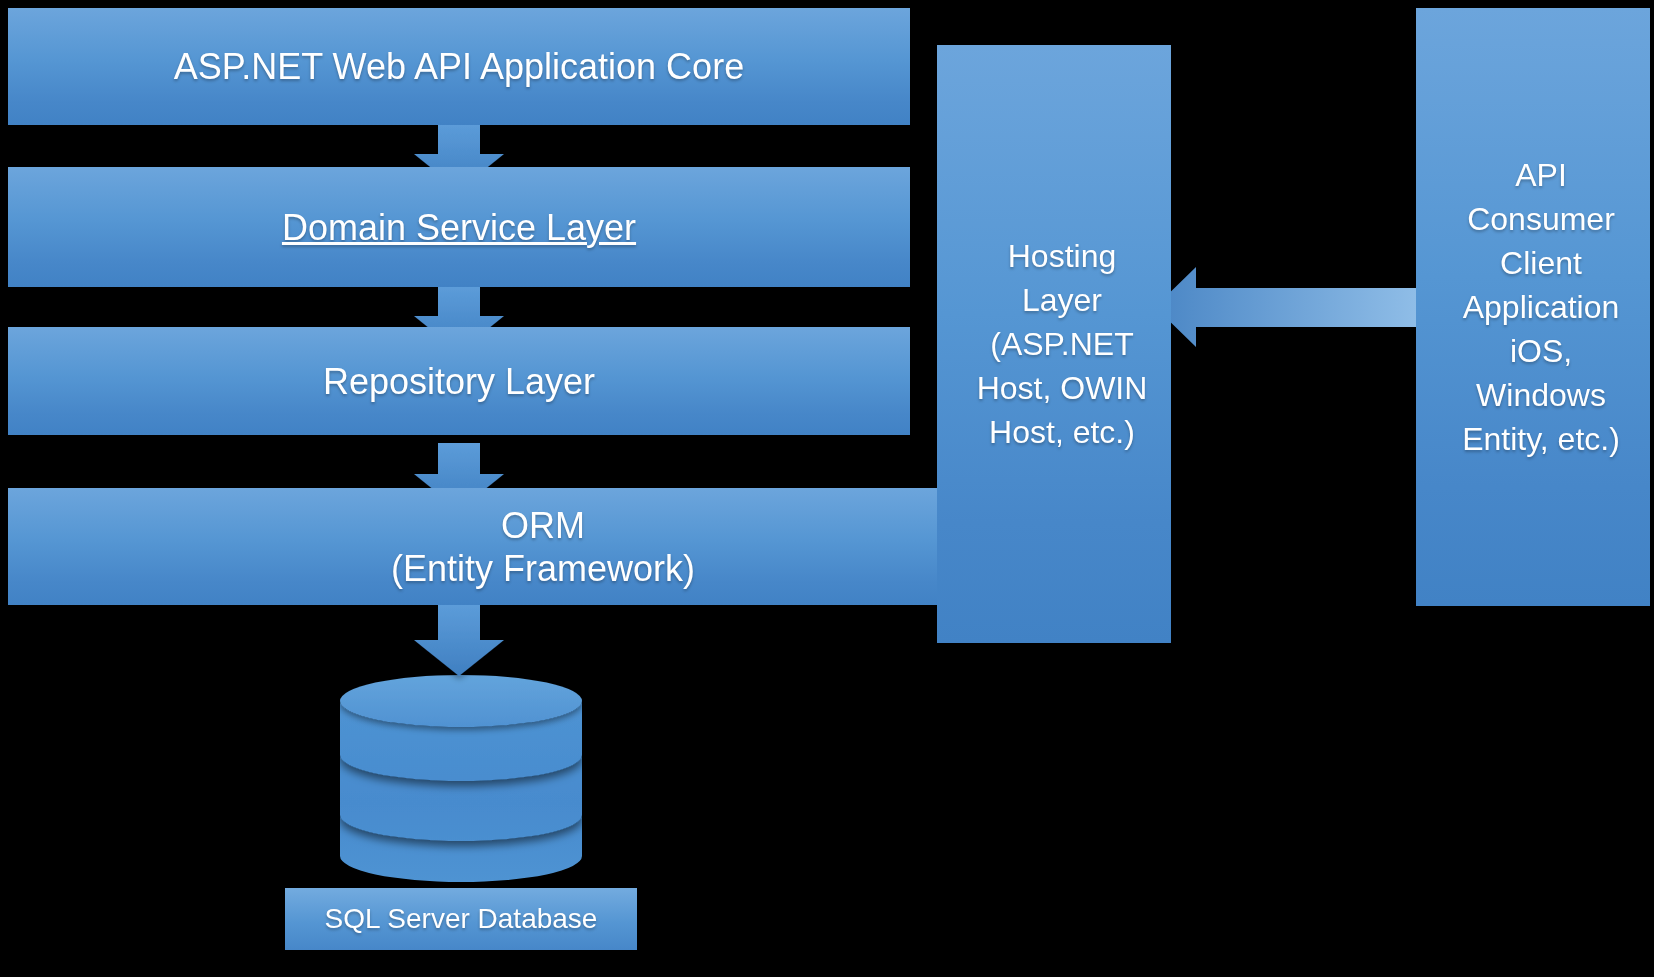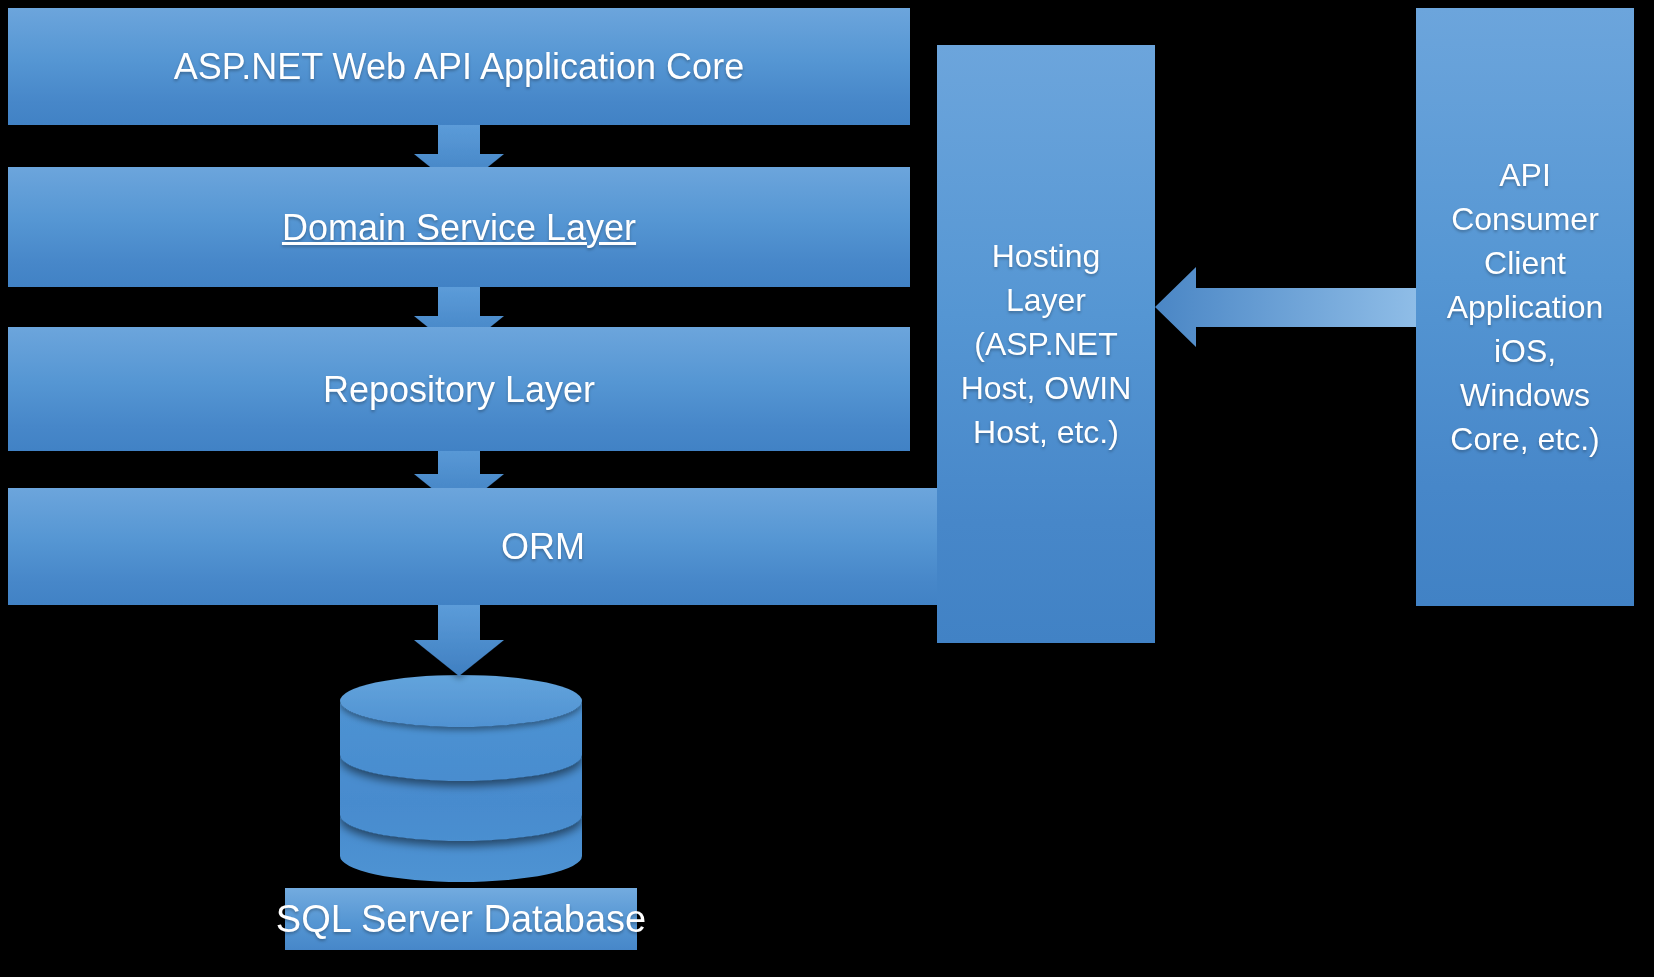--- a/index.html
+++ b/index.html
@@ -9,28 +9,28 @@
   }
   .box{
     position:absolute;display:flex;flex-direction:column;
     align-items:center;justify-content:center;text-align:center;
     color:#fff;
     background:linear-gradient(180deg,#6CA5DC 0%,#5596D3 45%,#4787C9 80%,#4182C5 100%);
     text-shadow:0 2px 3px rgba(0,0,0,0.28);
   }
   .box .tl{white-space:nowrap;}
   .h-box{font-size:36px;line-height:43px;}
-  .v-box{font-size:32px;line-height:44px;}
+  .v-box{font-size:32px;line-height:44px;padding-left:16px;}
   .db-label{
-    font-size:38px;line-height:34px;
+    font-size:28px;line-height:34px;
     background:linear-gradient(180deg,#73ABDF 0%,#5596D3 55%,#4787C9 100%);
   }
   #box-core      {left:8px;   top:8px;   width:902px;height:117px;}
   #box-domain    {left:8px;   top:167px; width:902px;height:120px;text-decoration:underline;}
-  #box-repo      {left:8px;   top:327px; width:902px;height:124px;}
+  #box-repo      {left:8px;   top:327px; width:902px;height:108px;}
   #box-orm       {left:8px;   top:488px; width:1070px;height:117px;justify-content:center;}
   #box-hosting   {left:937px; top:8px;   width:218px;height:598px;margin-top:37px;}
   #box-client    {left:1416px;top:8px;   width:218px;height:598px;}
   #db-label-box  {left:285px; top:888px; width:352px;height:62px;}
   svg.overlay{position:absolute;left:0;top:0;}
 </style>
 </head>
 <body>
 
 <div class="canvas">
@@ -81,37 +81,38 @@
       <div class="tl">ASP.NET Web API Application Core</div>
     </div>
   <div class="box h-box" id="box-domain">
       <div class="tl">Domain Service Layer</div>
     </div>
   <div class="box h-box" id="box-repo">
       <div class="tl">Repository Layer</div>
     </div>
   <div class="box h-box" id="box-orm">
       <div class="tl">ORM</div>
+      <div class="tl">(Entity Framework)</div>
     </div>
 
   <div class="box v-box" id="box-hosting">
       <div class="tl">Hosting</div>
       <div class="tl">Layer</div>
       <div class="tl">(ASP.NET</div>
       <div class="tl">Host, OWIN</div>
       <div class="tl">Host, etc.)</div>
     </div>
 
   <div class="box v-box" id="box-client">
       <div class="tl">API</div>
       <div class="tl">Consumer</div>
       <div class="tl">Client</div>
       <div class="tl">Application</div>
       <div class="tl">iOS,</div>
       <div class="tl">Windows</div>
-      <div class="tl">Core, etc.)</div>
+      <div class="tl">Entity, etc.)</div>
     </div>
 
   <div class="box db-label" id="db-label-box">
       <div class="tl">SQL Server Database</div>
     </div>
 
 </div>
 
 </body></html>

